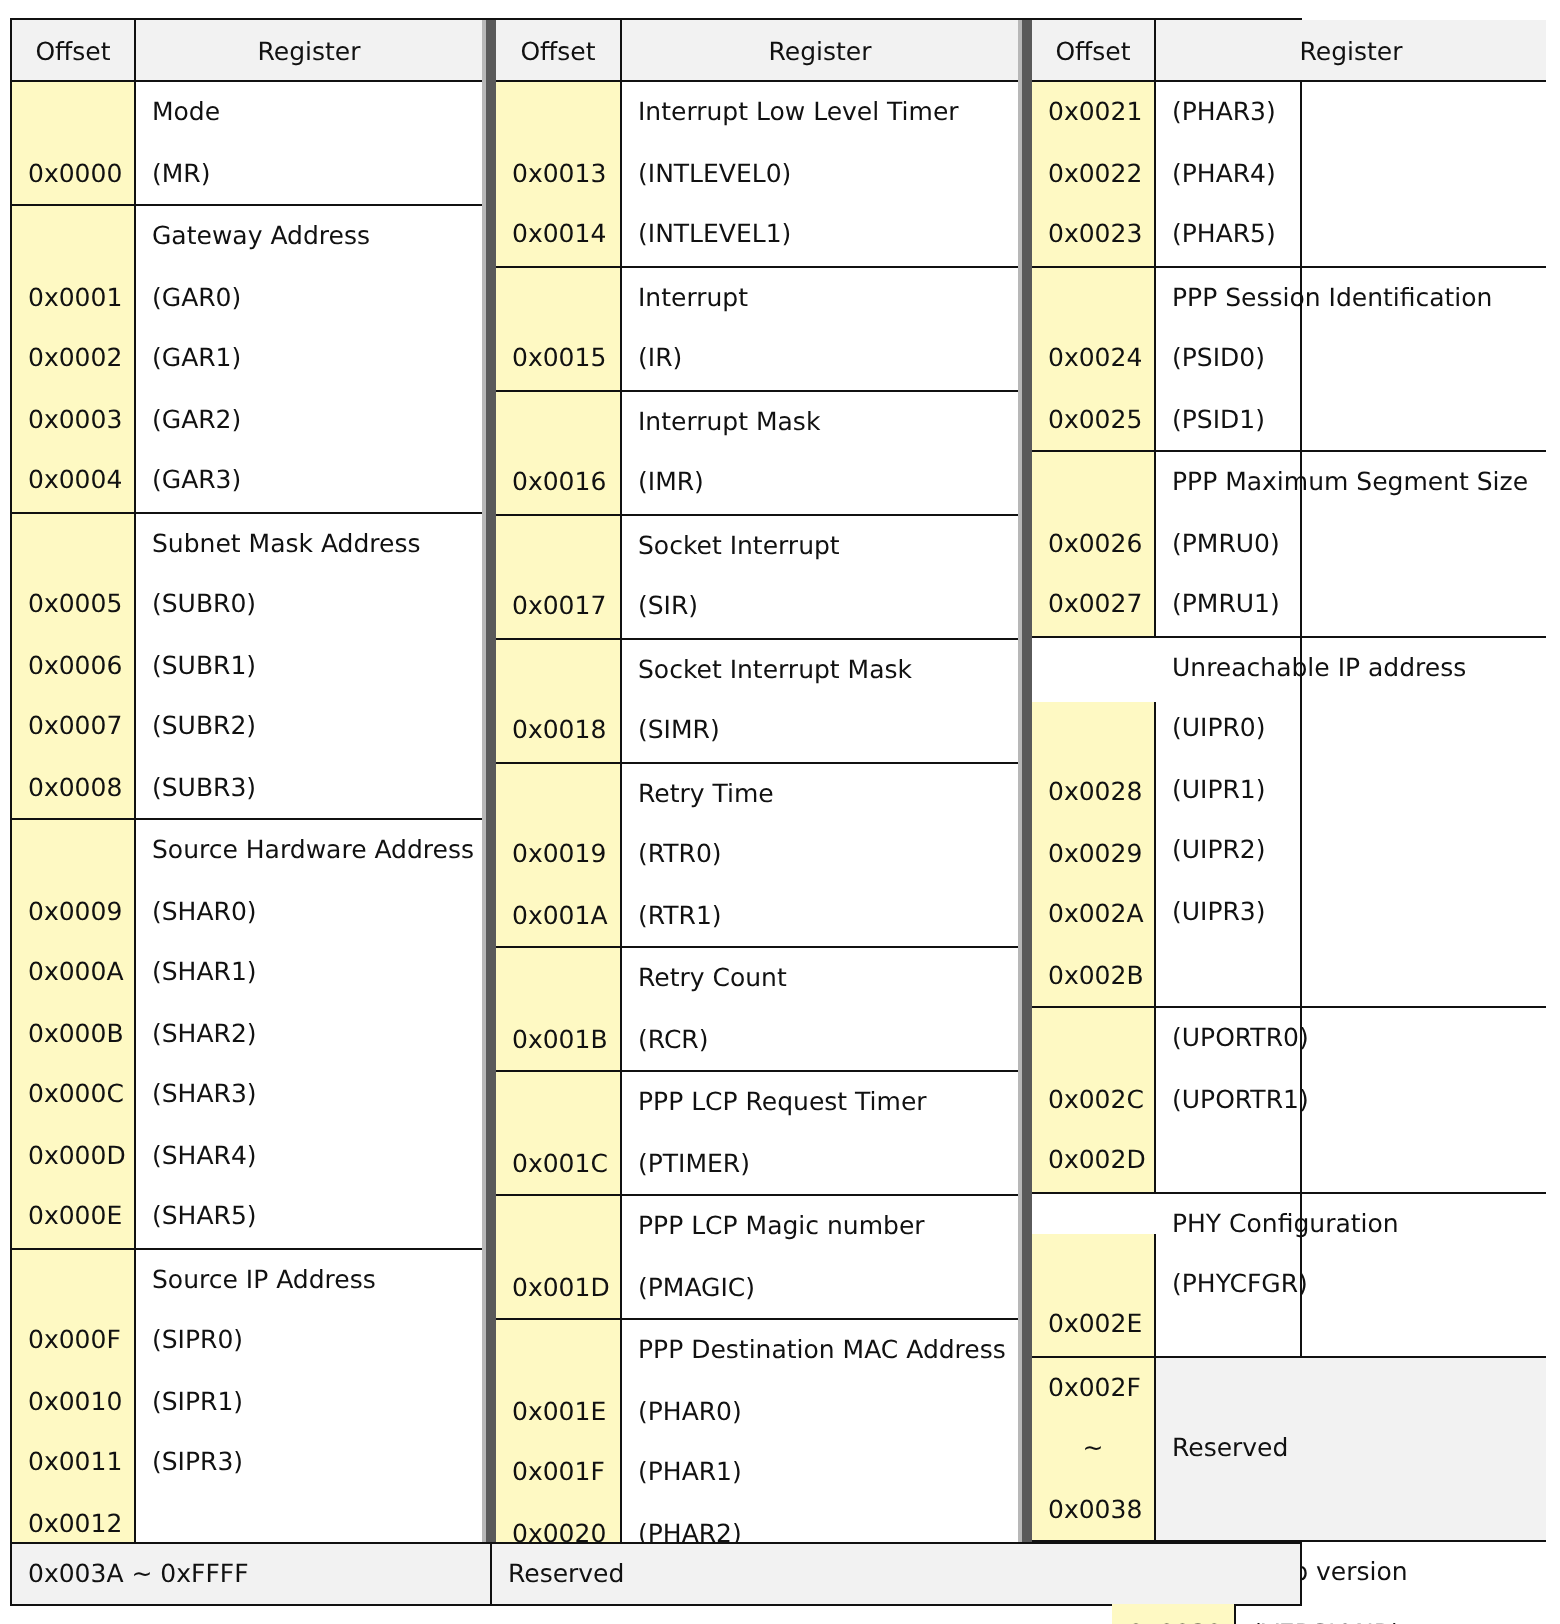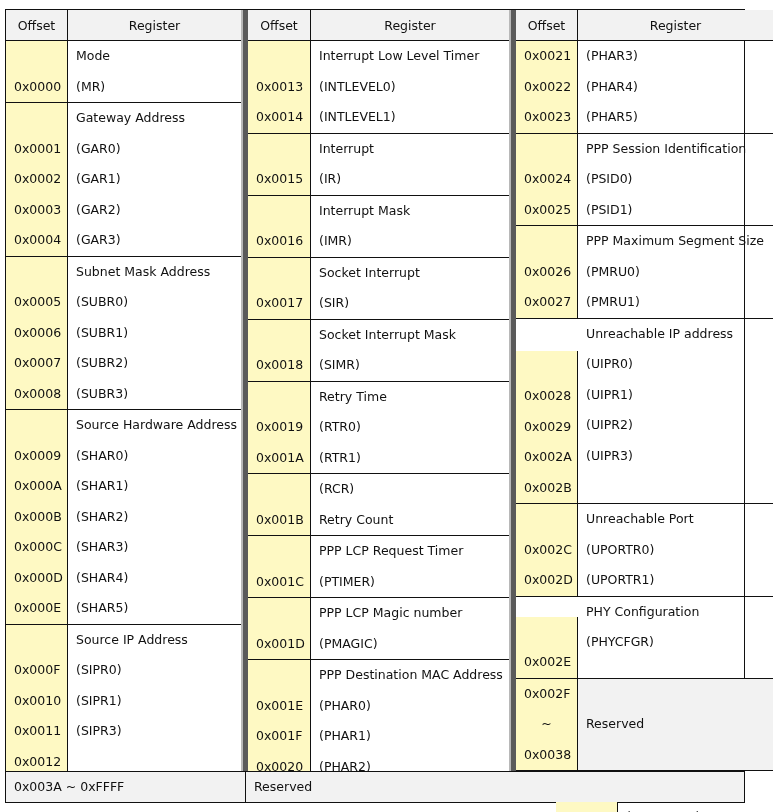--- a/index.html
+++ b/index.html
@@ -1,18 +1,18 @@
 <!DOCTYPE html>
 <html><head>
 <meta charset="utf-8">
 <style>
   html, body { margin: 0; padding: 0; background: #ffffff; }
   body { width: 780px; height: 812px; position: relative; overflow: hidden;
          font-family: "DejaVu Sans", sans-serif; font-size: 12.5px; color: #111; }
-  .table { position: absolute; left: 5px; top: 9px; width: 740px; height: 794px;
+  .table { position: absolute; left: 5px; top: 9px; width: 646px; height: 794px;
            border: 1.5px solid #111; box-sizing: border-box; background: #fff; }
   .group { position: absolute; top: 0; height: 762px; }
   .hdr { position: absolute; top: 0; height: 31px; left: 0; right: 0; background: #f2f2f2;
          border-bottom: 1.5px solid #111; box-sizing: border-box; display: flex; }
   .hdr .c-off, .hdr .c-reg { display: flex; align-items: center; justify-content: center; height: 100%; }
   .hdr .c-off { border-right: 1.5px solid #111; box-sizing: border-box; }
   .body { position: absolute; top: 31px; left: 0; right: 0; bottom: 0; }
   .block { display: flex; border-bottom: 1.5px solid #111; box-sizing: border-box; }
   .block:last-child { border-bottom: none; }
   .off-col { background: #fef9c3; border-right: 1.5px solid #111; box-sizing: border-box; }
@@ -195,22 +195,22 @@
             <div class="line">(RTR0)</div>
             <div class="line">(RTR1)</div>
           </div>
         </div>
         <div class="block">
           <div class="off-col" style="width: 63px;">
             <div class="line"></div>
             <div class="line">0x001B</div>
           </div>
           <div class="reg-col">
+            <div class="line">Retry Count</div>
             <div class="line">(RCR)</div>
-            <div class="line">Retry Count</div>
           </div>
         </div>
         <div class="block">
           <div class="off-col" style="width: 63px;">
             <div class="line"></div>
             <div class="line">0x001C</div>
           </div>
           <div class="reg-col">
             <div class="line">PPP LCP Request Timer</div>
             <div class="line">(PTIMER)</div>
@@ -306,21 +306,20 @@
             <div class="line">(UIPR3)</div>
           </div>
         </div>
         <div class="block">
           <div class="off-col" style="width: 62px;">
             <div class="line"></div>
             <div class="line">0x002C</div>
             <div class="line">0x002D</div>
           </div>
           <div class="reg-col">
-            <div class="line">Unreachable Port</div>
             <div class="line">(UPORTR0)</div>
             <div class="line">(UPORTR1)</div>
           </div>
         </div>
         <div class="block">
           <div class="off-col" style="width: 62px; margin-top: 20px;">
             <div class="line"></div>
             <div class="line">0x002E</div>
           </div>
           <div class="reg-col">

